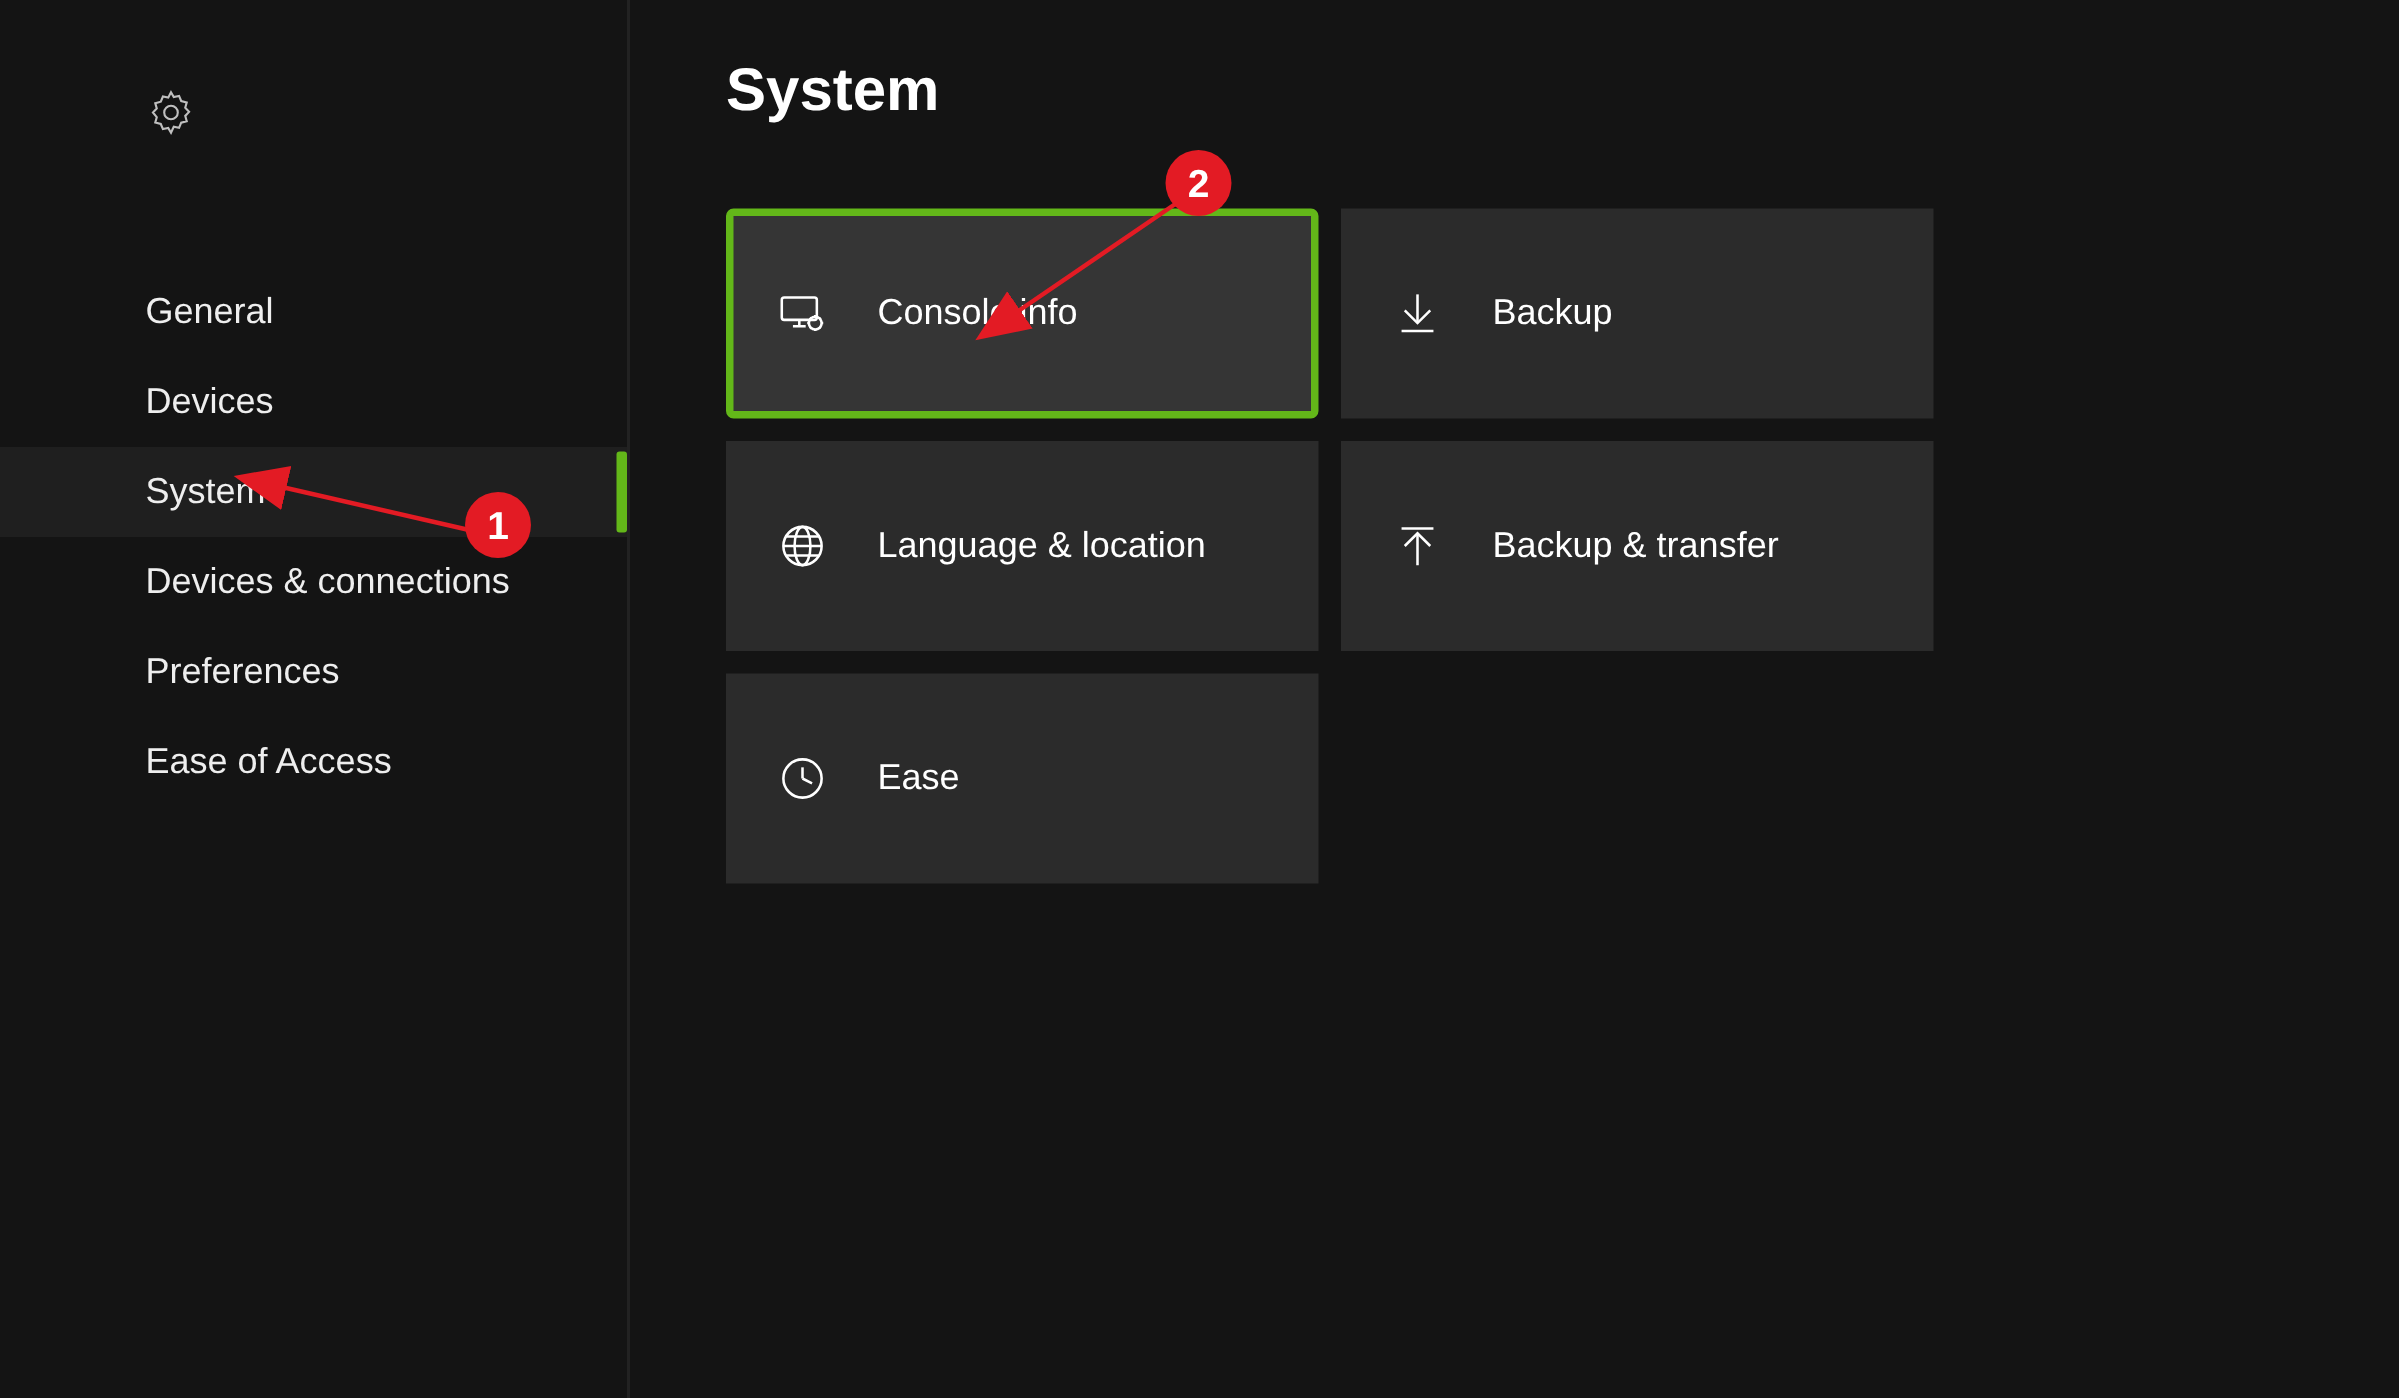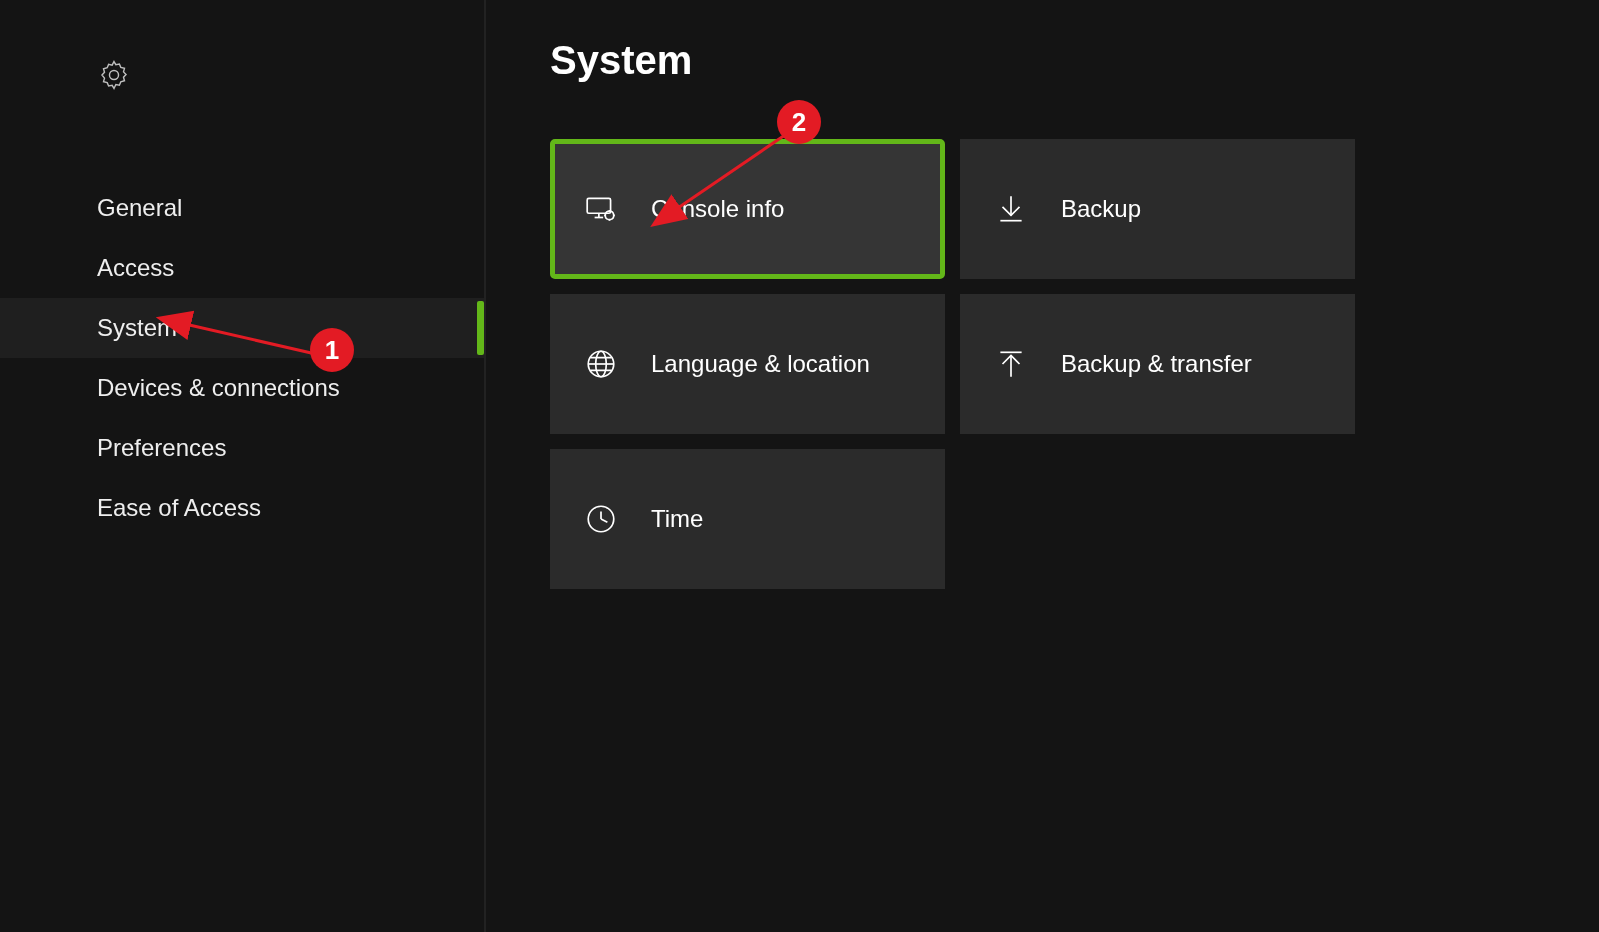--- a/index.html
+++ b/index.html
@@ -10,21 +10,21 @@
       font-family: "Segoe UI", Arial, sans-serif;
       color: #fff;
       overflow: hidden;
       position: relative;
     }
     .layout {
       display: flex;
       height: 100%;
     }
     .sidebar {
-      width: 486px;
+      width: 420px;
       background: #141414;
       border-right: 2px solid #222;
       padding-top: 56px;
       position: relative;
     }
     .gear-wrap {
       position: absolute;
       top: 58px;
       left: 97px;
     }
@@ -146,21 +146,21 @@
           <circle cx="12" cy="12" r="3.2"></circle>
           <path d="M12 2.5l1.3 2.2 2.5-.5 1 2.4 2.6.7-.7 2.5 1.8 1.9-1.8 1.9.7 2.5-2.6.7-1 2.4-2.5-.5L12 21.5l-1.3-2.2-2.5.5-1-2.4-2.6-.7.7-2.5L3.5 12l1.8-1.9-.7-2.5 2.6-.7 1-2.4 2.5.5z"></path>
         </svg>
       </span>
     </div>
     <nav class="side-nav">
       <div class="side-item">
         <span>General</span>
       </div>
       <div class="side-item">
-        <span>Access</span>
+        <span>Devices</span>
       </div>
       <div class="side-item active">
         <span>System</span>
       </div>
       <div class="side-item">
         <span>Devices &amp; connections</span>
       </div>
       <div class="side-item">
         <span>Preferences</span>
       </div>
@@ -225,21 +225,21 @@
       </div>
 
       <div class="tile">
         <span class="icon">
           <svg viewBox="0 0 32 32">
             <circle cx="16" cy="16" r="12"></circle>
             <line x1="16" y1="16" x2="16" y2="9"></line>
             <line x1="16" y1="16" x2="22" y2="19"></line>
           </svg>
         </span>
-        <span class="label">Time</span>
+        <span class="label">Ease</span>
       </div>
 
     </div>
   </main>
 </div>
 
 <div class="annot" style="left:170px; top:310px; width:200px; height:80px;">
   <svg class="arrow" width="200" height="80">
     <defs>
       <marker id="ah1" markerWidth="12" markerHeight="12" refX="2" refY="5" orient="auto">

